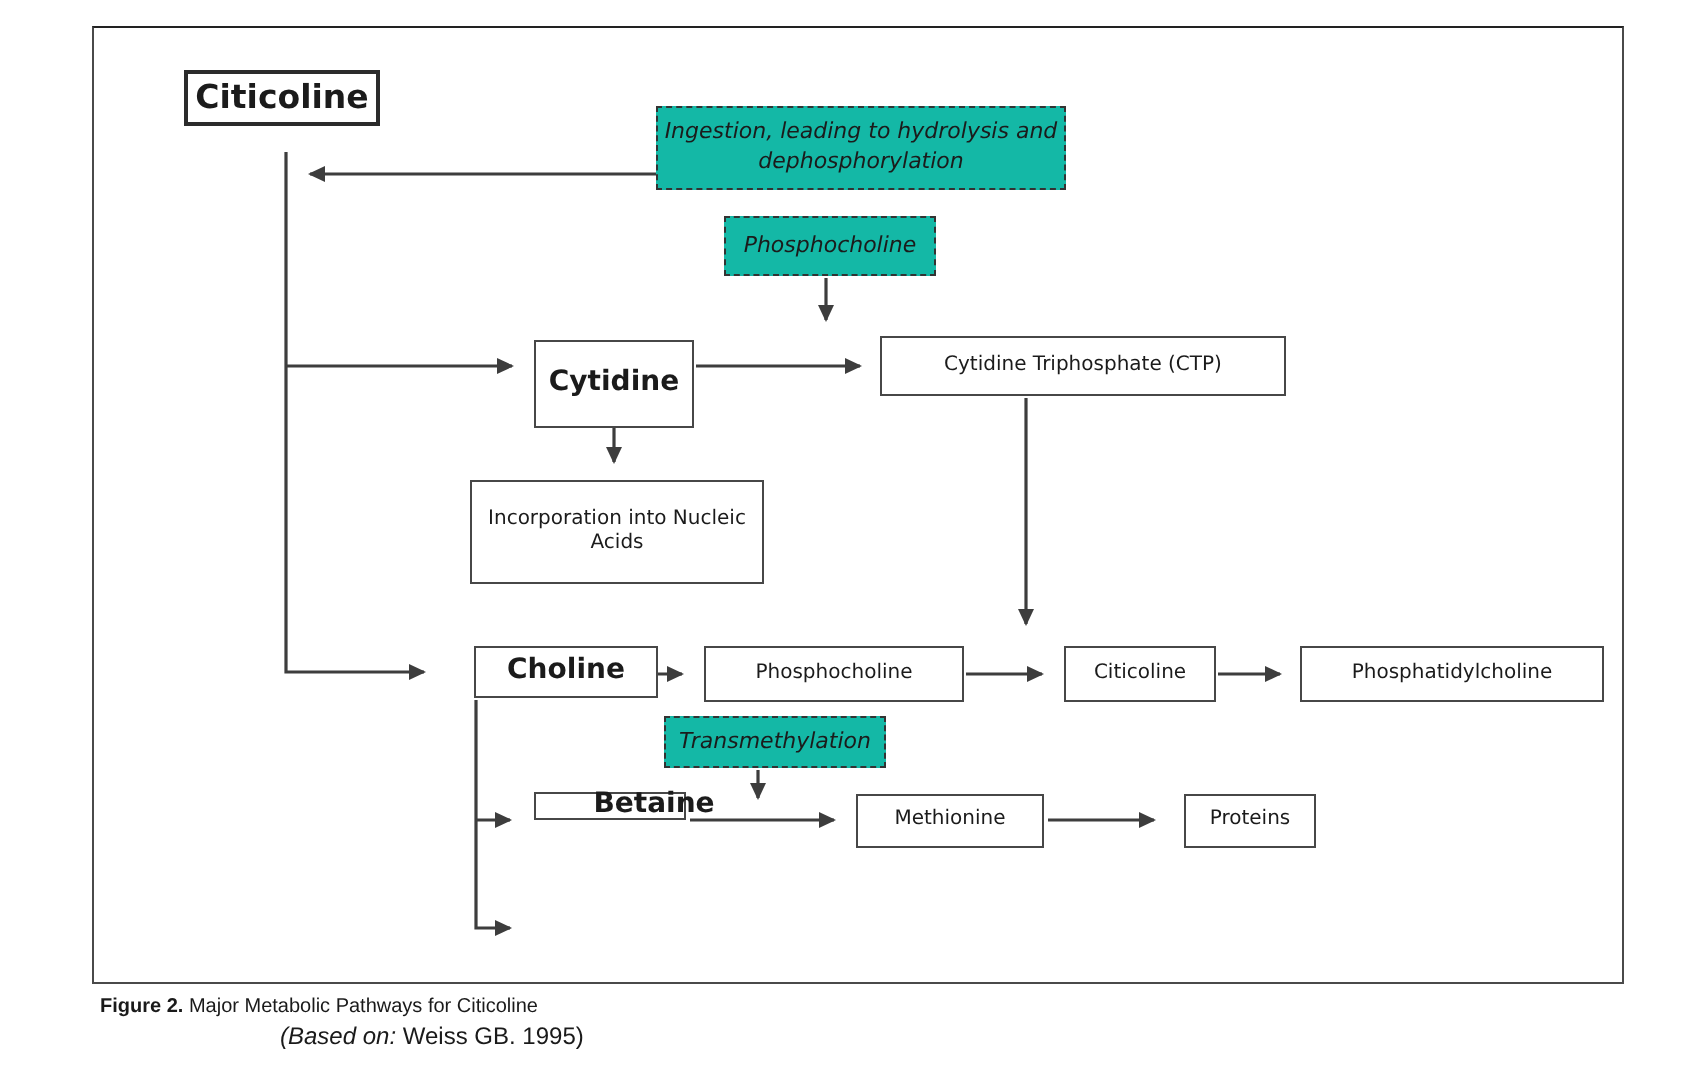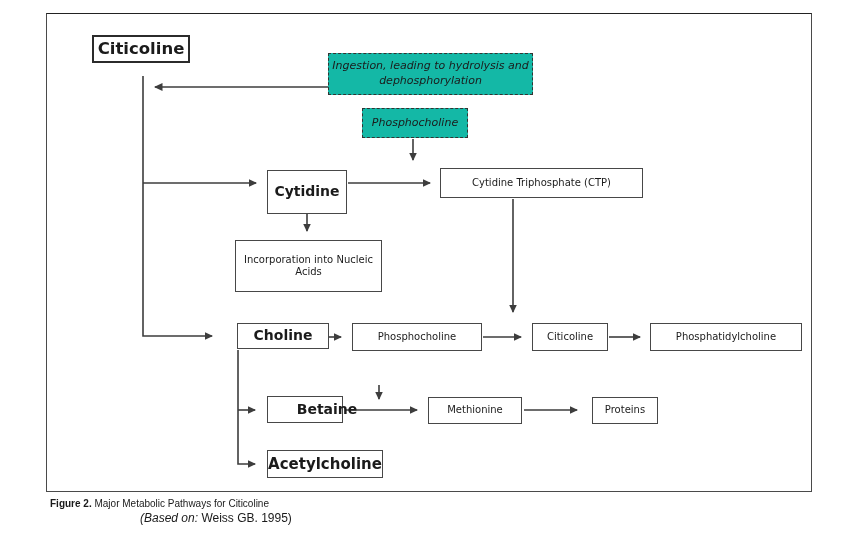--- a/index.html
+++ b/index.html
@@ -80,27 +80,27 @@
   <div class="node reg wrap" style="left:235px;top:240px;width:147px;height:52px;padding:2px 8px;">Incorporation into Nucleic Acids</div>
 
   <div class="node bold" style="left:237px;top:323px;width:92px;height:26px;">Choline</div>
 
   <div class="node reg" style="left:352px;top:323px;width:130px;height:28px;">Phosphocholine</div>
 
   <div class="node reg" style="left:532px;top:323px;width:76px;height:28px;">Citicoline</div>
 
   <div class="node reg" style="left:650px;top:323px;width:152px;height:28px;">Phosphatidylcholine</div>
 
+  <div class="note" style="left:332px;top:358px;width:111px;height:26px;">Transmethylation</div>
 
-  <div class="node bold" style="left:267px;top:396px;width:76px;height:27px;padding-left:44px;">Betaine</div>
+  <div class="node bold" style="left:267px;top:396px;width:76px;height:14px;padding-left:44px;">Betaine</div>
 
   <div class="node reg" style="left:428px;top:397px;width:94px;height:27px;">Methionine</div>
 
   <div class="node reg" style="left:592px;top:397px;width:66px;height:27px;">Proteins</div>
 
-  <div class="node bold" style="left:267px;top:450px;width:116px;height:28px;font-size:15px;">Acetylcholine</div>
 
   <div class="caption">
     <div class="line1"><b>Figure 2.</b><span> Major Metabolic Pathways for Citicoline</span></div>
     <div class="line2"><i>(Based on:</i><span> Weiss GB. 1995)</span></div>
   </div>
 
 </div>
 
 </body></html>

